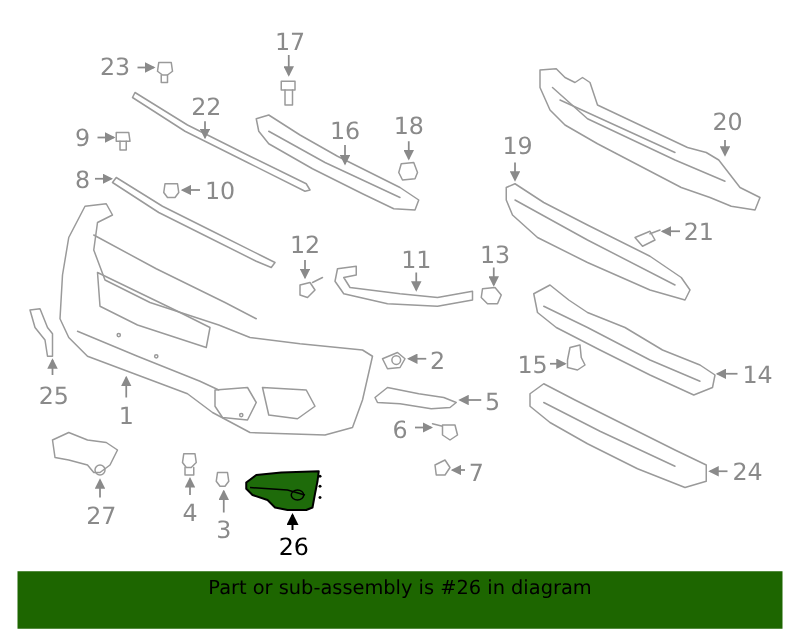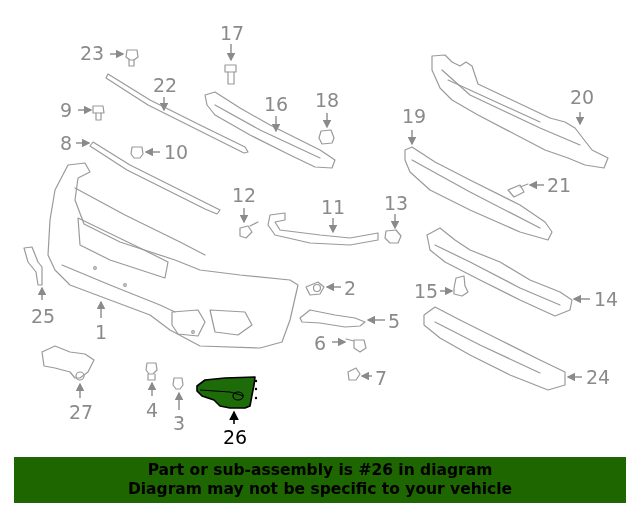--- a/index.html
+++ b/index.html
@@ -13,21 +13,21 @@
   .arrowhead { fill: #8a8a8a; }
   .arrow.hl { stroke: #000; stroke-width: 1.6; }
   .arrowhead.hl { fill: #000; }
   .hl-part { fill: #1e6b0a; stroke: #000; stroke-width: 1.6; stroke-linejoin: round; }
   #banner {
     position: absolute; left: 14px; top: 457px; width: 612px; height: 46px;
     background: #1d6600; color: #000; text-align: center;
     font-family: "DejaVu Sans", sans-serif; font-size: 15.5px; line-height: 19px;
     padding-top: 4px; box-sizing: border-box;
   }
-  #banner div { white-space: nowrap; font-weight: bold; }
+  #banner div { white-space: nowrap; }
 </style>
 </head>
 <body>
 
 <svg id="diagram" viewBox="0 0 640 458" xmlns="http://www.w3.org/2000/svg">
   <defs>
     <marker id="ah" markerWidth="6" markerHeight="6" refX="5" refY="3" orient="auto">
       <path d="M0,0 L6,3 L0,6 z" class="arrowhead"></path>
     </marker>
     <marker id="ahb" markerWidth="6" markerHeight="6" refX="5" refY="3" orient="auto">
@@ -221,14 +221,13 @@
     <circle cx="256" cy="381" r="1.2" fill="#000"></circle>
     <circle cx="256" cy="389" r="1.2" fill="#000"></circle>
     <circle cx="256" cy="398" r="1.2" fill="#000"></circle>
     <line class="arrow hl" x1="234" y1="424" x2="234" y2="412" marker-end="url(#ahb)"></line>
     <text class="callout hl" x="223" y="444">26</text>
   </g>
 </svg>
 
 <div id="banner">
   <div>Part or sub-assembly is #26 in diagram</div>
-  <div>Diagram may not be specific to your vehicle</div>
 </div>
 
 </body></html>

